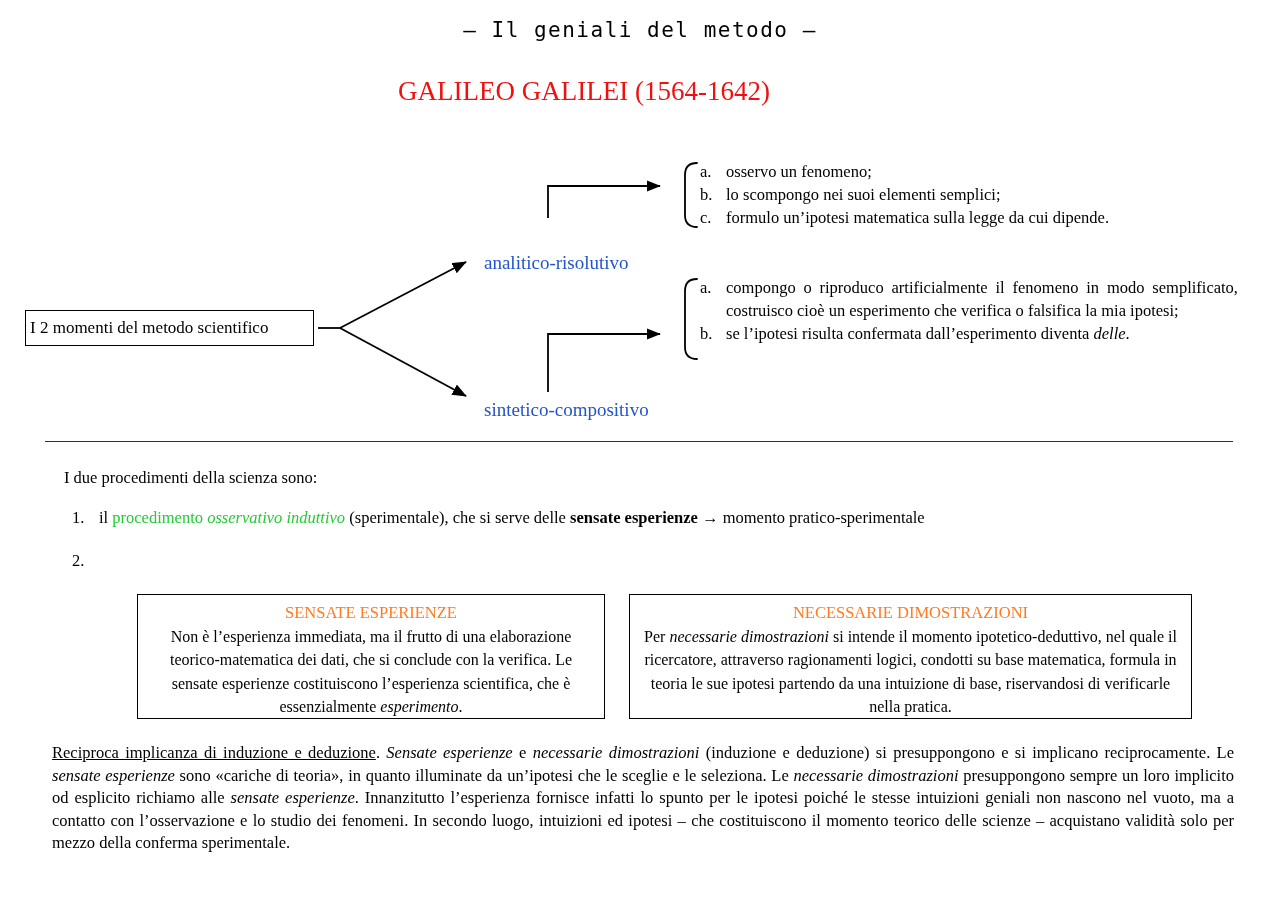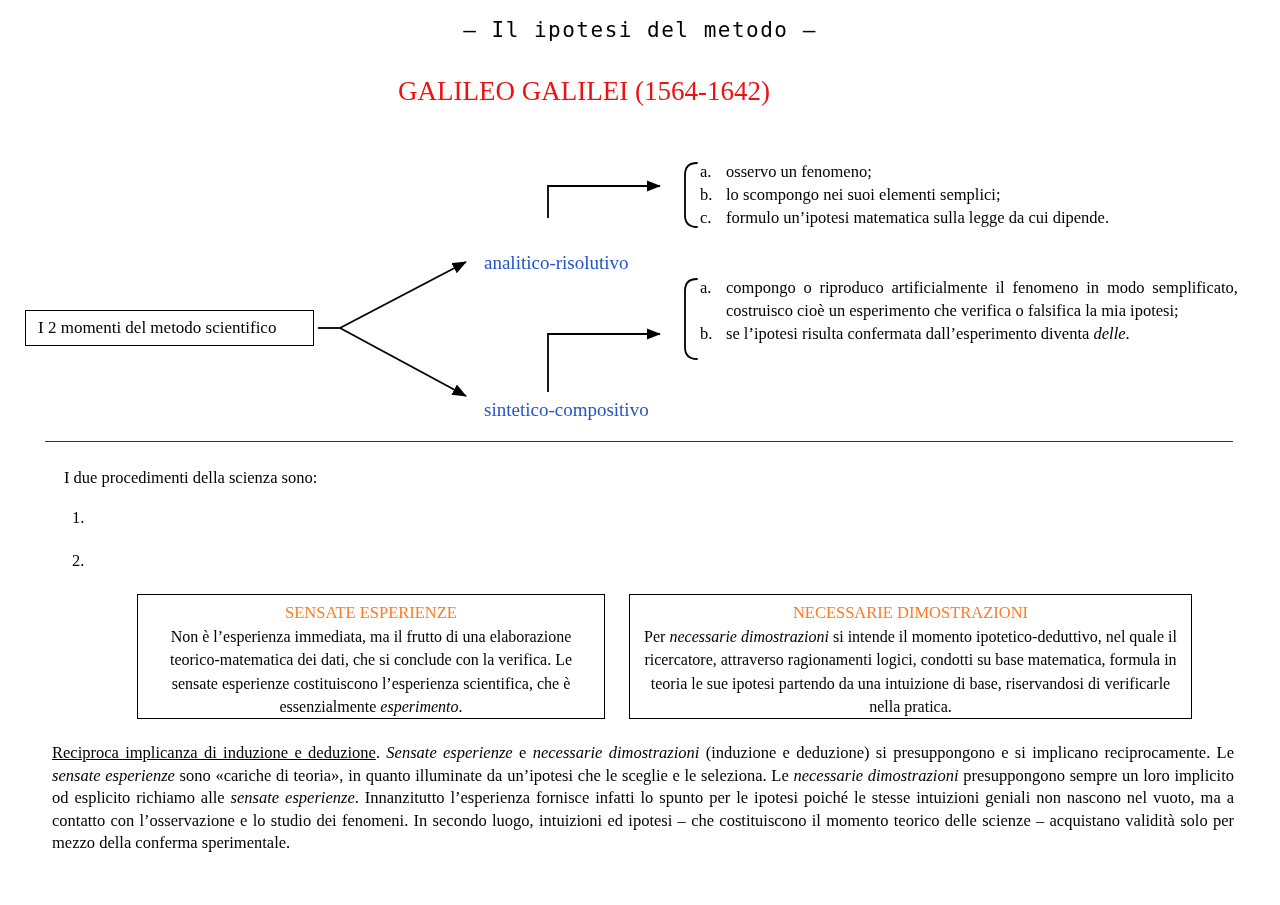--- a/index.html
+++ b/index.html
@@ -43,21 +43,21 @@
   .diagram-svg { position: absolute; left: 0; top: 0; }
 
   .root-box {
     position: absolute;
     left: 25px; top: 310px;
     width: 289px; height: 36px;
     border: 1.6px solid #000;
     box-sizing: border-box;
     display: flex;
     align-items: center;
-    padding-left: 12px;
+    padding-left: 4px;
     font-size: 17px;
   }
   .branch-label {
     position: absolute;
     font-size: 19px;
     color: #2255cc;
     white-space: nowrap;
   }
   .branch-label.analitico { left: 484px; top: 252px; }
   .branch-label.sintetico { left: 484px; top: 399px; }
@@ -118,21 +118,21 @@
     font-size: 16.5px;
     line-height: 22.5px;
     text-align: justify;
     text-align-last: left;
   }
   .bu { font-weight: normal; text-decoration: underline; margin-top: 28px; }
 </style>
 </head>
 <body>
 
-<div class="title-mono">– Il ipotesi del metodo –</div>
+<div class="title-mono">– Il geniali del metodo –</div>
 <div class="title-red">GALILEO GALILEI (1564-1642)</div>
 
 <div class="diagram">
 
   <svg class="diagram-svg" width="1280" height="440">
     <defs>
       <marker id="ah" markerWidth="9" markerHeight="9" refX="7.5" refY="3.2" orient="auto">
         <path d="M0,0 L8,3.2 L0,6.4 z" fill="#000"></path>
       </marker>
     </defs>
@@ -188,20 +188,21 @@
   </div>
 </div>
 
 <div class="divider"></div>
 
 <div class="lead">I due procedimenti della scienza sono:</div>
 
 <div class="numlist">
   <div class="numitem">
     <span class="num">1.</span>
+    <span><span>il </span><span class="green">procedimento </span><span class="green-i">osservativo induttivo</span><span> (sperimentale), che si serve delle </span><span class="b">sensate esperienze</span><span> → momento pratico-sperimentale</span></span>
   </div>
   <div class="numitem">
     <span class="num">2.</span>
   </div>
 </div>
 
 <div class="infobox" id="box-sensate">
   <div class="box-title">SENSATE ESPERIENZE</div>
   <div><span>Non è l’esperienza immediata, ma il frutto di una elaborazione teorico-matematica dei dati, che si conclude con la verifica. Le sensate esperienze costituiscono l’esperienza scientifica, che è essenzialmente </span><span class="i">esperimento</span><span>.</span></div>
 </div>

